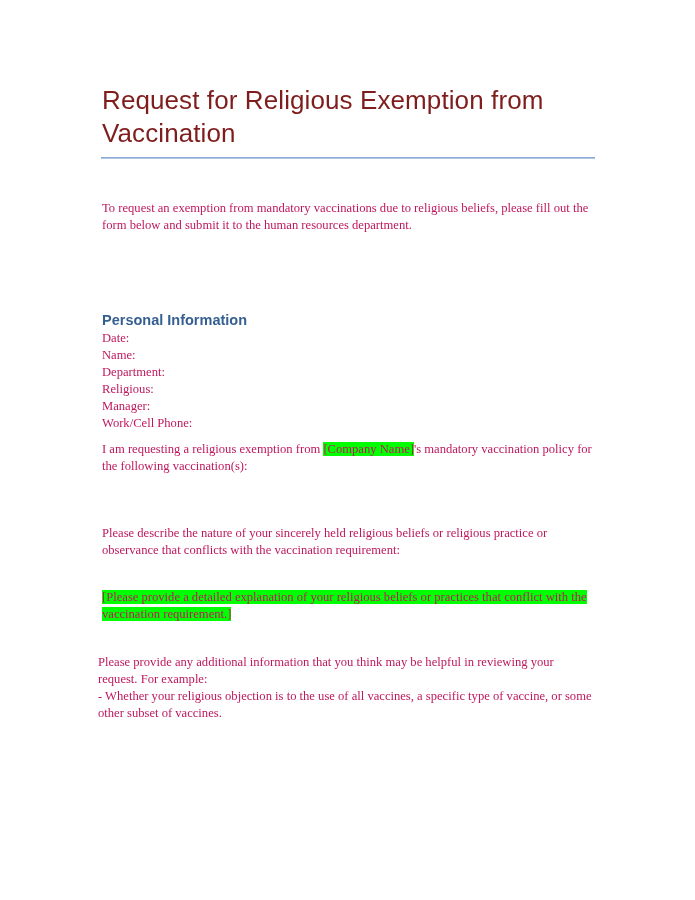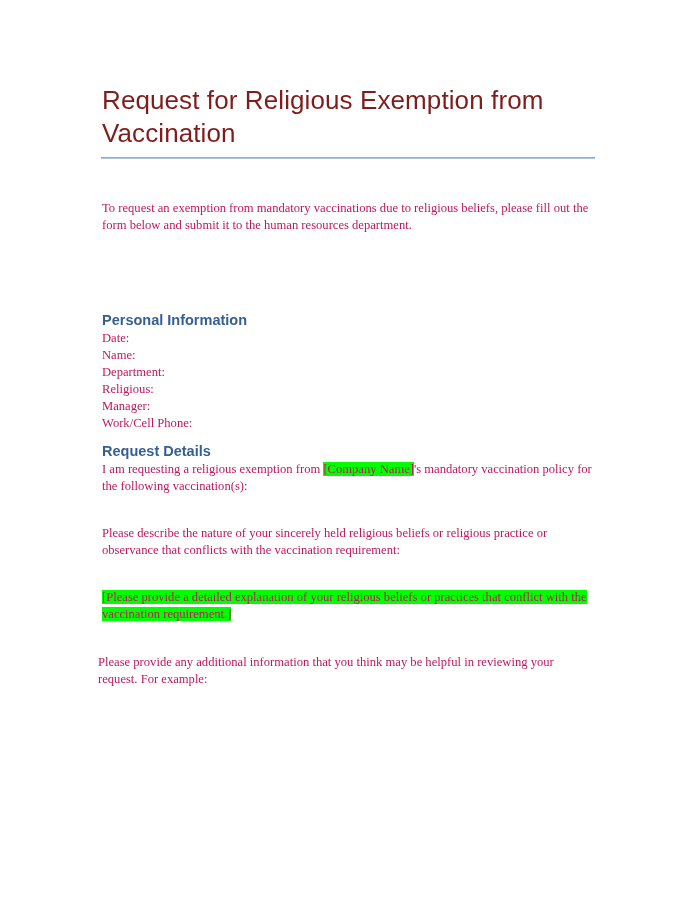--- a/index.html
+++ b/index.html
@@ -55,29 +55,29 @@
       <li>Date:</li>
       <li>Name:</li>
       <li>Department:</li>
       <li>Religious:</li>
       <li>Manager:</li>
       <li>Work/Cell Phone:</li>
     </ul>
   </section>
 
   <section class="sec2">
-    <h2 class="h2">Request Details</h2>
     <p class="body-text"><span>I am requesting a religious exemption from </span><span class="hl">[Company Name]</span><span>'s mandatory vaccination policy for the following vaccination(s):</span></p>
   </section>
 
   <p class="body-text p-describe">Please describe the nature of your sincerely held religious beliefs or religious practice or observance that conflicts with the vaccination requirement:</p>
 
   <p class="body-text p-placeholder"><span class="hl">[Please provide a detailed explanation of your religious beliefs or practices that conflict with the vaccination requirement.]</span></p>
 
   <div class="body-text p-additional">
     <p class="body-text">Please provide any additional information that you think may be helpful in reviewing your request. For example:</p>
     <ul class="bullets">
+      <li>- Whether your religious objection is to the use of all vaccines, a specific type of vaccine, or some other subset of vaccines.</li>
     </ul>
   </div>
 
   <div class="footer"><span class="brand">dexform.com</span><span> - free document templates</span></div>
 
 </div>
 
 </body></html>

